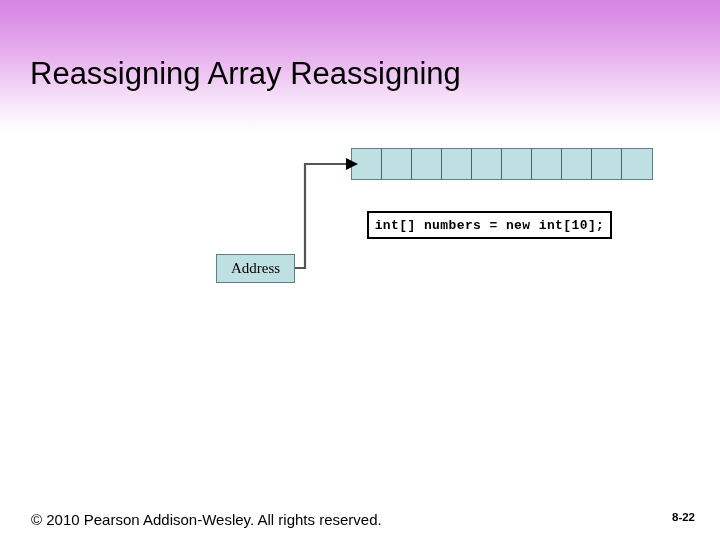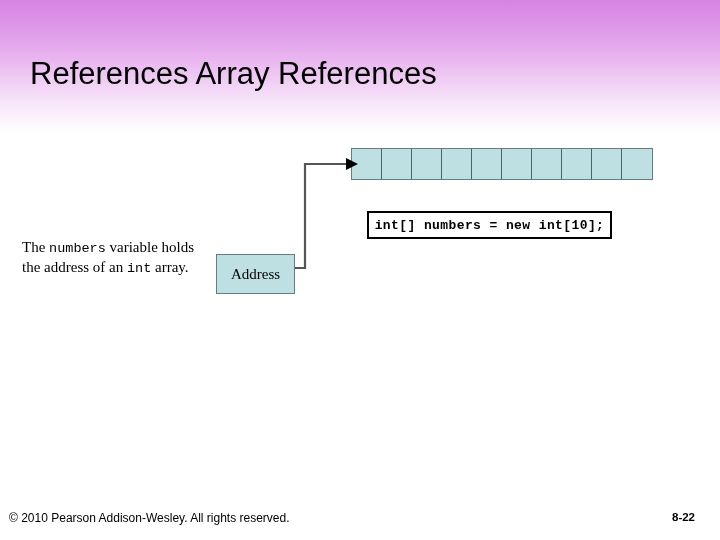--- a/index.html
+++ b/index.html
@@ -83,21 +83,21 @@
     white-space: pre;
     letter-spacing: 0.4px;
   }
 
   
   .address-box {
     position: absolute;
     left: 216px;
     top: 254px;
     width: 79px;
-    height: 40px;
+    height: 29px;
     background: #bfe0e2;
     border: 1px solid #5f7f85;
     box-sizing: border-box;
     display: flex;
     align-items: center;
     justify-content: center;
   }
   .address-text {
     font-family: "Liberation Serif", serif;
     font-size: 15px;
@@ -126,24 +126,24 @@
     color: #000000;
   }
   .mono {
     font-family: "Liberation Mono", monospace;
     font-size: 13.5px;
   }
 
   
   .footer-copyright {
     position: absolute;
-    left: 9px;
+    left: 31px;
     top: 511px;
     font-family: "Liberation Sans", sans-serif;
-    font-size: 12px;
+    font-size: 15px;
     color: #000000;
     white-space: nowrap;
   }
   .footer-pagenum {
     position: absolute;
     left: 672px;
     top: 511px;
     font-family: "Liberation Sans", sans-serif;
     font-size: 11.5px;
     font-weight: bold;
@@ -152,21 +152,21 @@
     text-align: right;
   }
 </style>
 </head>
 <body>
 
 <div class="slide">
 
   <div class="header-gradient"></div>
 
-  <div class="slide-title">References Array References</div>
+  <div class="slide-title">Reassigning Array Reassigning</div>
 
   <div class="array-row">
     <div class="array-cell"></div>
     <div class="array-cell"></div>
     <div class="array-cell"></div>
     <div class="array-cell"></div>
     <div class="array-cell"></div>
     <div class="array-cell"></div>
     <div class="array-cell"></div>
     <div class="array-cell"></div>
@@ -180,20 +180,17 @@
 
   <div class="address-box">
     <span class="address-text">Address</span>
   </div>
 
   <svg class="connector" width="75" height="130" viewBox="0 0 75 130">
     <polyline points="5,118 15,118 15,14 56,14" fill="none" stroke="#555555" stroke-width="2.2"></polyline>
     <polygon points="56,8 68,14 56,20" fill="#000000"></polygon>
   </svg>
 
-  <div class="desc-text">
-    <span>The </span><span class="mono">numbers</span><span> variable holds the address of an </span><span class="mono">int</span><span> array.</span>
-  </div>
 
   <div class="footer-copyright">© 2010 Pearson Addison-Wesley. All rights reserved.</div>
   <div class="footer-pagenum">8-22</div>
 
 </div>
 
 </body></html>

